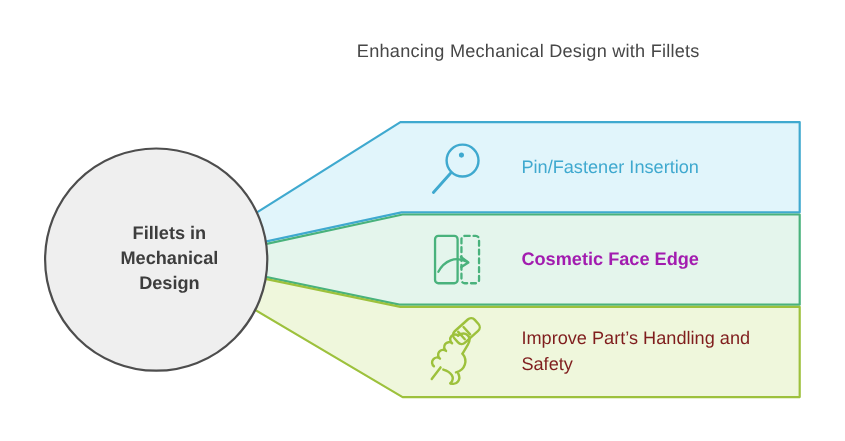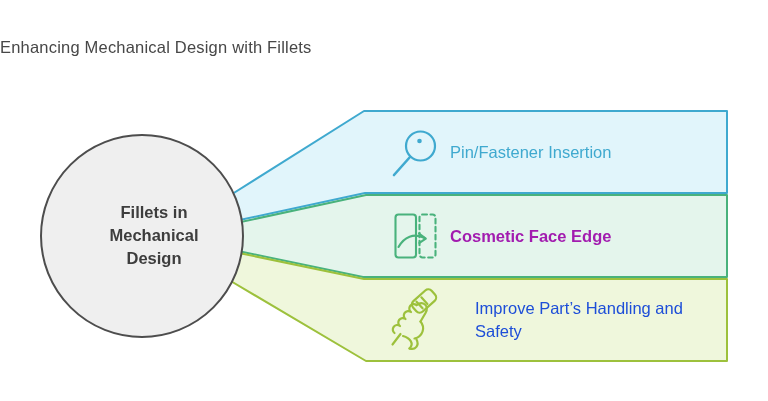--- a/index.html
+++ b/index.html
@@ -2,29 +2,29 @@
 <html><head>
 <meta charset="utf-8">
 <style>
   html,body{margin:0;padding:0;background:#ffffff;}
   .stage{
     position:relative;width:768px;height:401px;background:#ffffff;overflow:hidden;
     font-family:"Liberation Sans","DejaVu Sans",sans-serif;
   }
   .stage svg{position:absolute;left:0;top:0;}
   .title{
-    position:absolute;top:38px;left:0;width:636px;text-align:left;
+    position:absolute;top:38px;left:0;width:636px;text-align:right;
     font-size:16.5px;color:#474747;letter-spacing:.2px;
   }
   .circle-label{
     position:absolute;left:94px;top:201px;width:120px;
     text-align:center;font-weight:bold;font-size:16.5px;line-height:23px;color:#3d3d3d;
   }
   .branch-label{
-    position:absolute;left:450px;width:262px;height:82px;
+    position:absolute;left:474px;width:262px;height:82px;
     display:flex;align-items:center;
     font-size:16.5px;line-height:23px;
   }
   .branch-label.b0{top:111px;}
   .branch-label.b1{top:195px;}
   .branch-label.b2{top:279px;width:242px;}
 </style>
 </head>
 <body>
 
@@ -69,15 +69,15 @@
       <path d="M 409.5 348.5 C 415.5 350.5 419.5 345 416.5 339.5"></path>
     </g>
   </svg>
 
   <div class="circle-label">Fillets in Mechanical Design</div>
 
   <div class="branch-label b0" style="color: rgb(63, 169, 207);">Pin/Fastener Insertion</div>
 
   <div class="branch-label b1" style="color: #a21caf; font-weight: bold;">Cosmetic Face Edge</div>
 
-  <div class="branch-label b2" style="color: #1d4ed8; margin-left: 25px;">Improve Part’s Handling and Safety</div>
+  <div class="branch-label b2" style="color: #7f1d1d;">Improve Part’s Handling and Safety</div>
 
 </div>
 
 </body></html>

